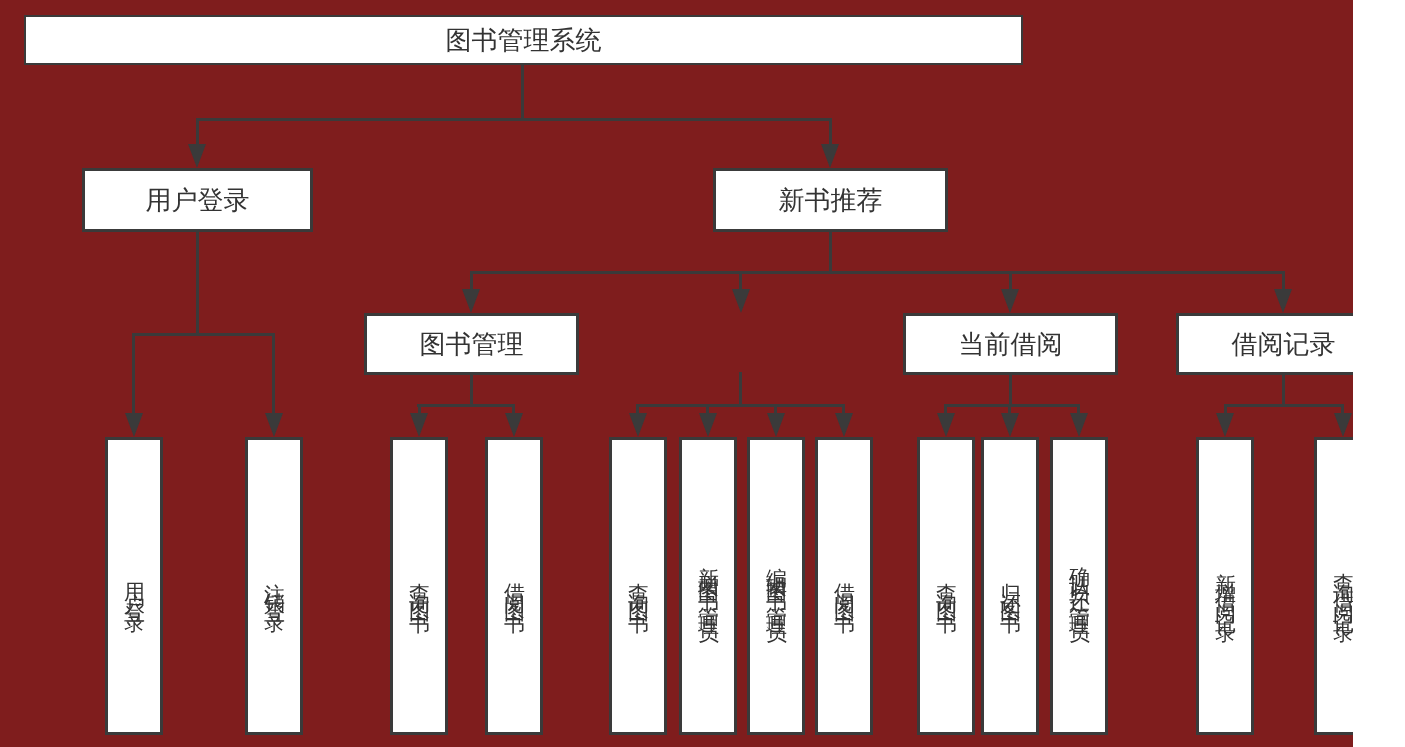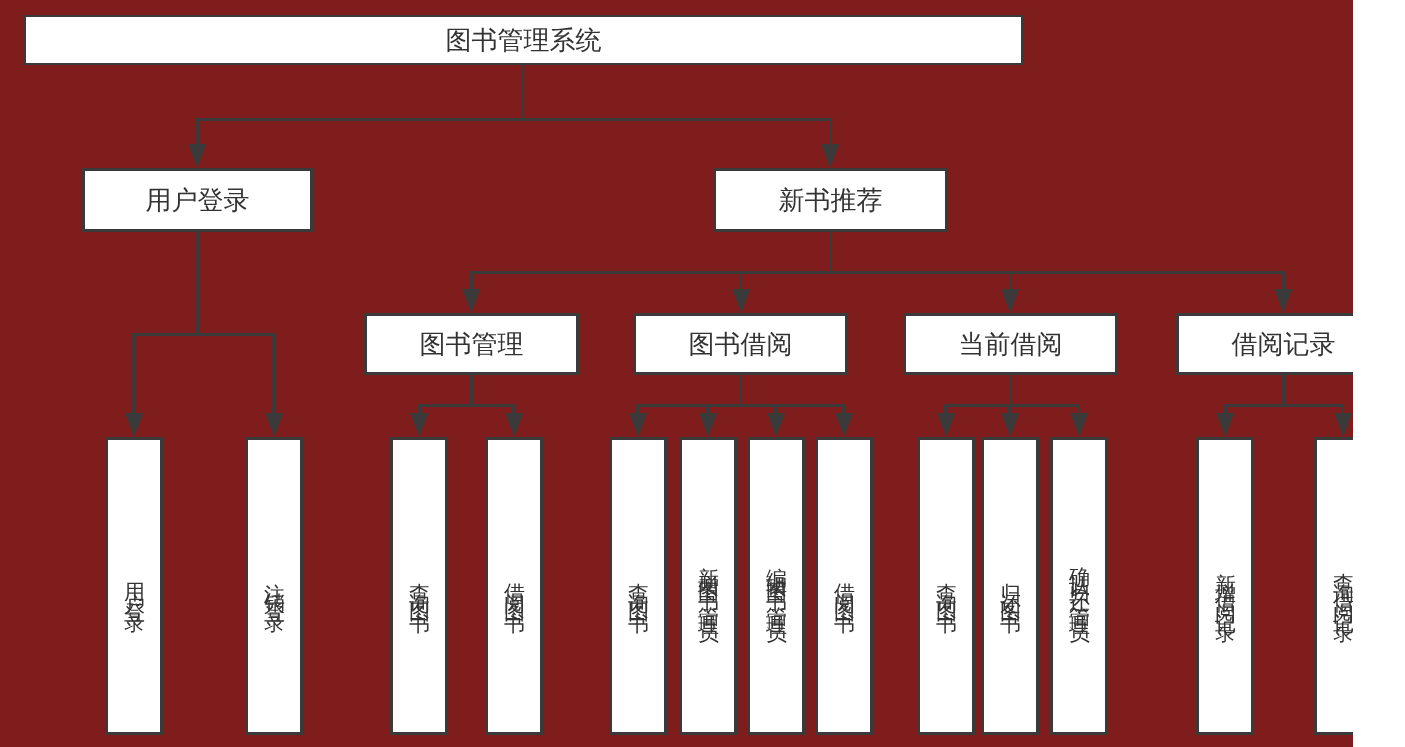--- a/index.html
+++ b/index.html
@@ -103,23 +103,20 @@
   <div class="node" style="left:82px;top:168px;width:231px;height:64px;">
     <span>用户登录</span>
   </div>
   <div class="node" style="left:713px;top:168px;width:235px;height:64px;">
     <span>新书推荐</span>
   </div>
 
   <div class="node" style="left:364px;top:313px;width:215px;height:62px;">
     <span>图书管理</span>
   </div>
-  <div class="node" style="left:633px;top:313px;width:215px;height:62px;">
-    <span>图书借阅</span>
-  </div>
   <div class="node" style="left:903px;top:313px;width:215px;height:62px;">
     <span>当前借阅</span>
   </div>
   <div class="node" style="left:1176px;top:313px;width:215px;height:62px;">
     <span>借阅记录</span>
   </div>
 
   <div class="node leaf" style="left:105px;top:437px;width:58px;height:298px;">
     <span class="vtext">用户登录</span>
   </div>

